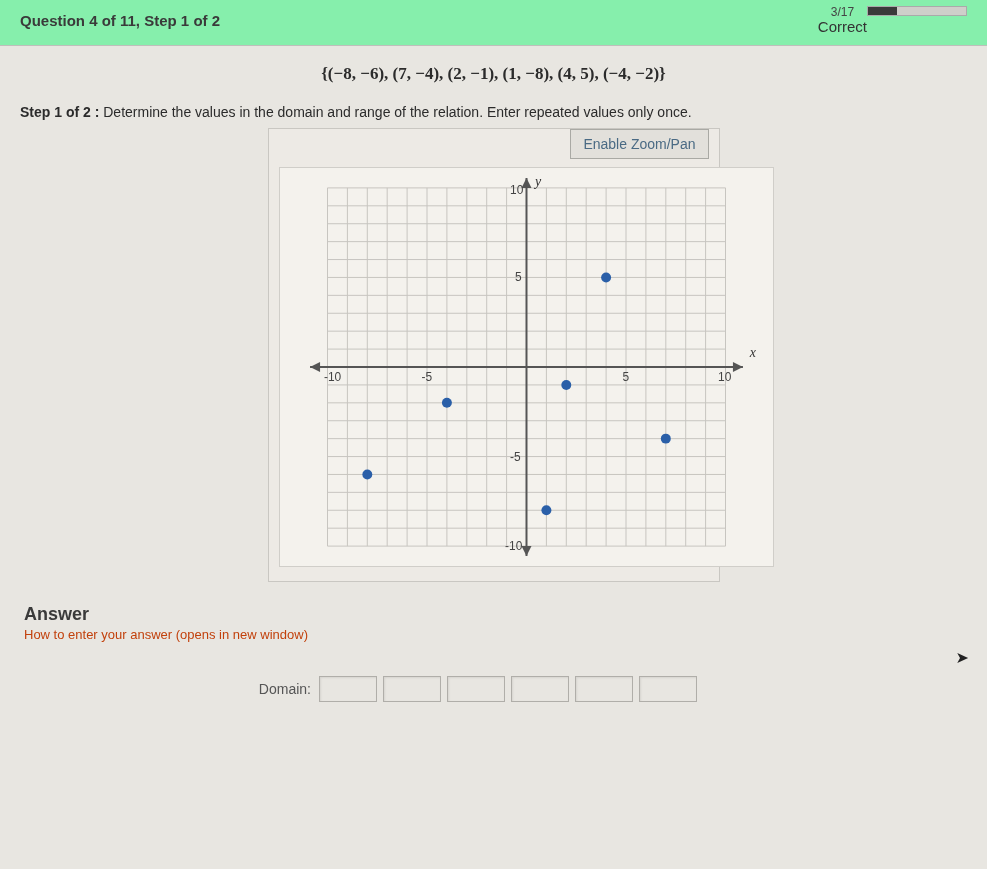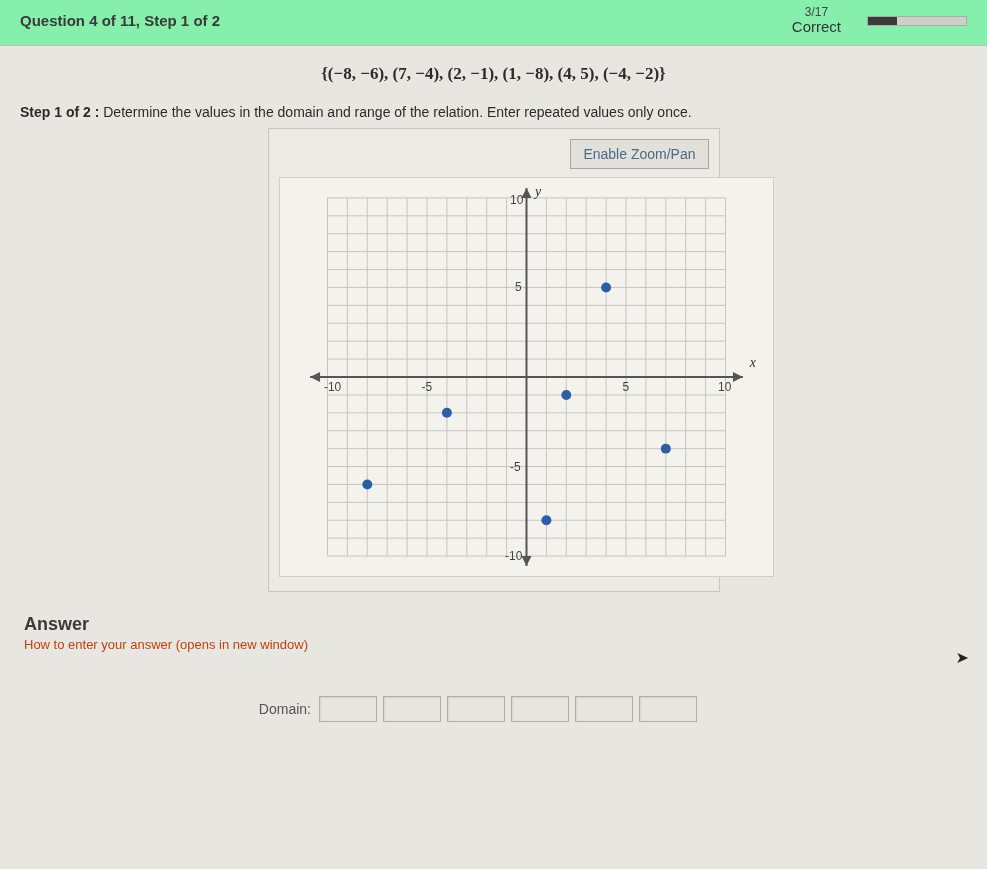--- a/index.html
+++ b/index.html
@@ -13,21 +13,21 @@
   }
   .topbar {
     display: flex;
     justify-content: space-between;
     align-items: center;
     background: #86efac;
     padding: 6px 20px 10px 20px;
     border-bottom: 1px solid #bfbfbb;
   }
   .topbar-left { font-weight: bold; font-size: 15px; color: #3a3a3a; }
-  .topbar-right { display: flex; align-items: center; gap: 26px; }
+  .topbar-right { display: flex; align-items: flex-start; gap: 0; }
   .score-frac { font-size: 12px; color: #444; text-align: center; line-height: 1; }
   .correct-lbl { font-size: 15px; color: #333; }
   .progress {
     width: 100px; height: 10px; background: #cfcfca; border: 1px solid #aaa;
     position: relative;
   }
   .progress-fill { position:absolute; left:0; top:0; bottom:0; width:30%; background:#3a3a3a; }
   .content { padding: 18px 20px 10px 20px; }
   .relation-set {
     text-align: center;
@@ -37,21 +37,21 @@
     margin-bottom: 20px;
     font-family: "Times New Roman", serif;
   }
   .step-line { font-size: 14px; color: #2b2b2b; margin-bottom: 8px; }
   .step-line b { font-weight: bold; }
   .graph-wrap {
     margin: 0 auto;
     width: 452px;
     background: #edeae5;
     border: 1px solid #c9c7c2;
-    padding: 10px 10px 14px 10px;
+    padding: 0 10px 14px 10px;
   }
   .zoom-btn {
     float: right;
     background: #e2e0db;
     border: 1px solid #a9a9a4;
     color: #4a6a84;
     padding: 6px 12px;
     font-size: 14px;
     cursor: pointer;
     margin-bottom: 8px;
@@ -68,21 +68,21 @@
   svg.grid { width: 100%; height: 100%; display: block; }
   .grid-line { stroke: #c7c5c0; stroke-width: 1; }
   .axis-line { stroke: #555; stroke-width: 2; }
   .tick-text { font: 12px Arial; fill: #444; }
   .axis-label { font: italic 14px "Times New Roman"; fill: #333; }
   .pt { fill: #2a5fa8; }
   .arrow { fill: #555; }
   .answer-section { margin-top: 22px; padding: 0 4px; }
   .answer-head { font-size: 18px; color: #3a3a3a; font-weight: bold; }
   .answer-help { font-size: 13px; color: #c2410c; cursor: pointer; margin-top: 2px; }
-  .inputs-area { margin-top: 44px; margin-left: 220px; }
+  .inputs-area { margin-top: 34px; margin-left: 220px; }
   .input-row { display: flex; align-items: center; margin-bottom: 14px; }
   .row-label { width: 75px; text-align: right; font-size: 14px; color: #555; padding-right: 8px; }
   .val-input {
     width: 58px; height: 26px;
     background: #e8e6e1;
     border: 1px solid #b0aea9;
     margin-right: 6px;
     font-size: 13px;
     text-align: center;
     box-shadow: inset 1px 1px 2px rgba(0,0,0,0.08);

